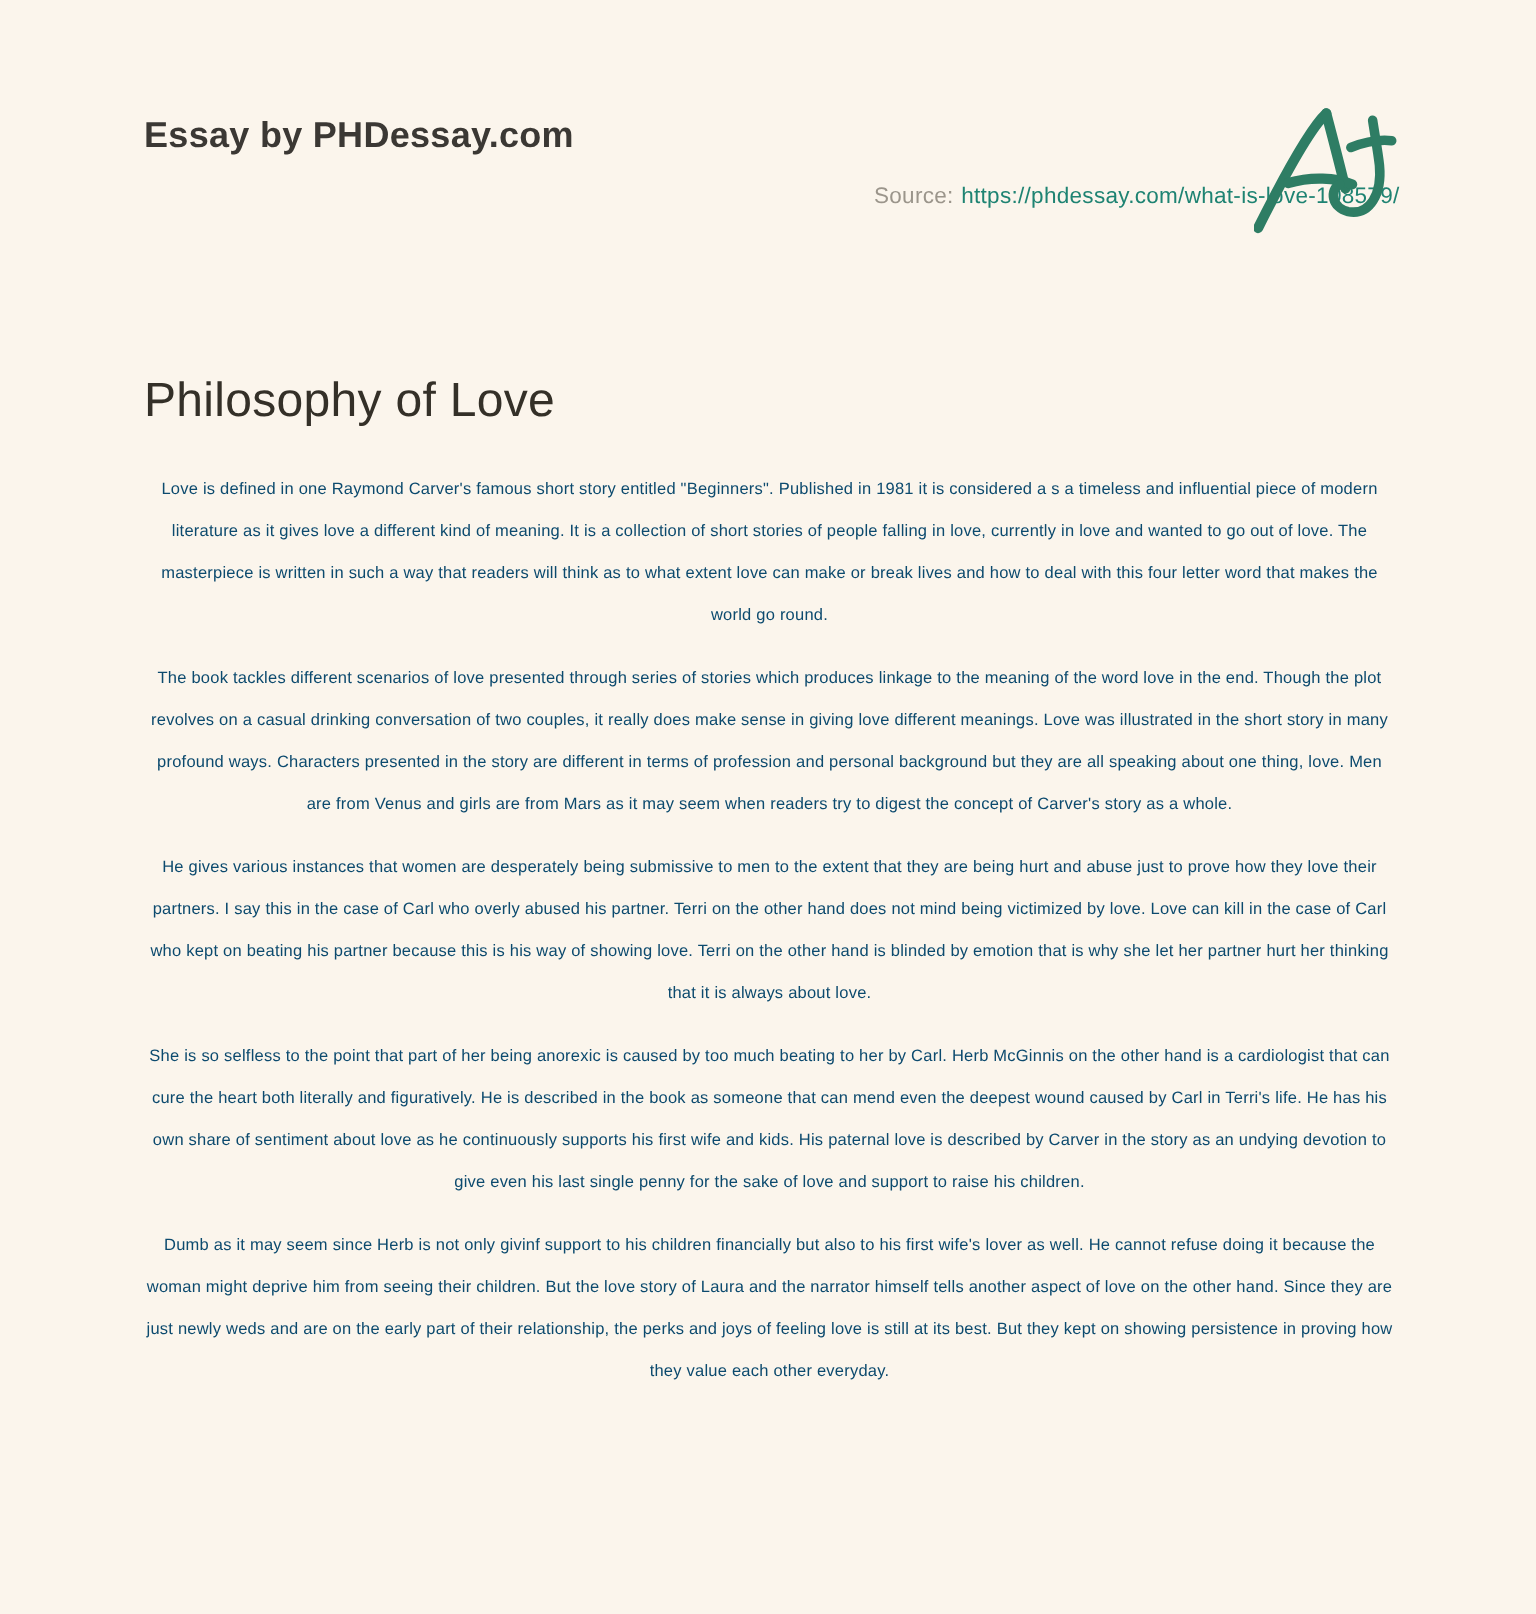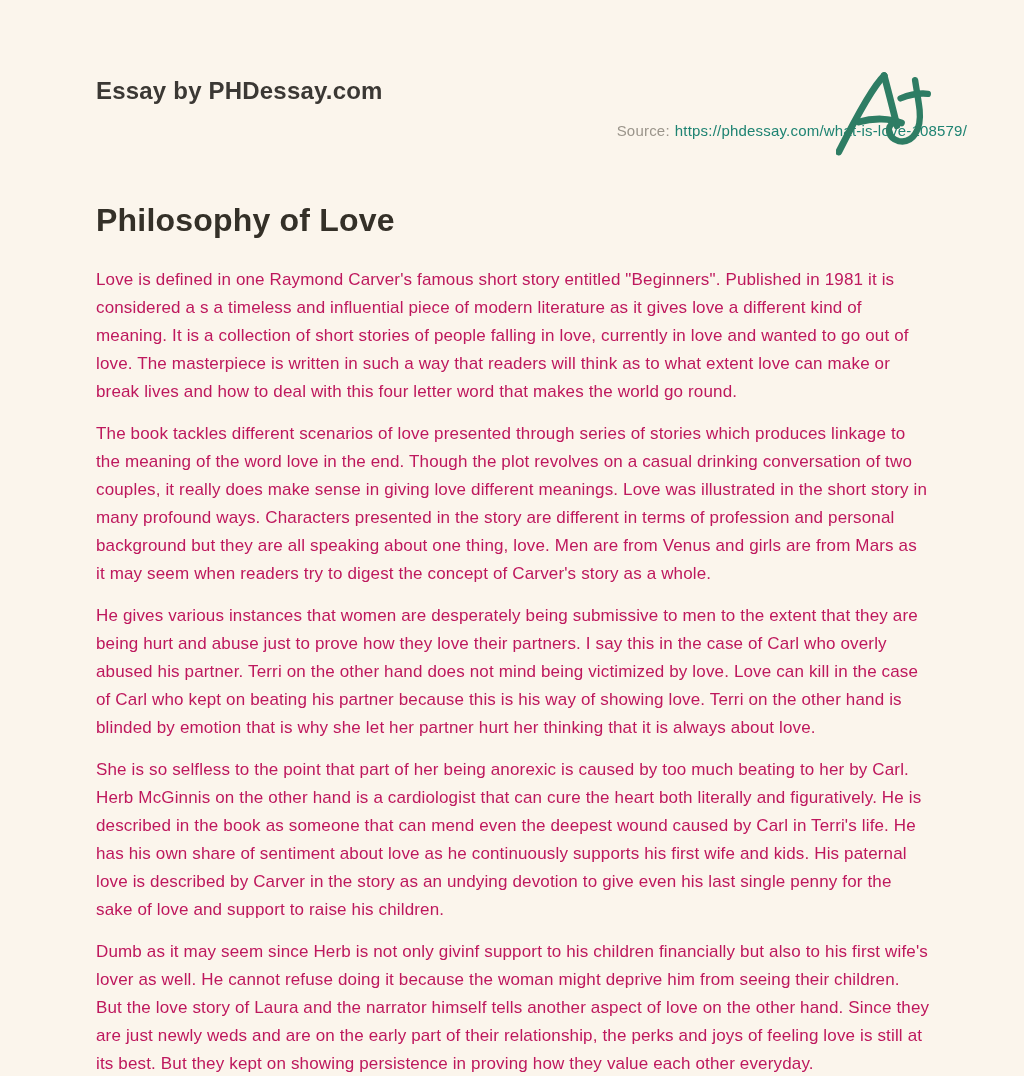--- a/index.html
+++ b/index.html
@@ -9,21 +9,21 @@
     overflow: hidden;
   }
   body {
     background: #FBF5EC;
     font-family: "Liberation Sans", sans-serif;
   }
   .page {
     position: relative;
     width: 1024px;
     height: 1076px;
-    padding: 76px 57px 0 96px;
+    padding: 76px 91px 0 96px;
   }
   .byline {
     font-size: 24px;
     font-weight: 700;
     color: #3B3834;
     letter-spacing: 0.2px;
     line-height: 30px;
   }
   .source-row {
     margin-top: 14px;
@@ -42,37 +42,38 @@
   }
   .logo {
     position: absolute;
     top: 66px;
     right: 88px;
     width: 100px;
     height: 102px;
   }
   .logo svg { width: 100%; height: 100%; }
   .essay-title {
-    margin-top: 58px;
+    margin-top: 104px;
     font-size: 32px;
-    font-weight: 700;
+    font-weight: 400;
     color: #343028;
     letter-spacing: 0.2px;
     line-height: 40px;
   }
   .article {
     margin-top: 26px;
     max-width: 834px;
   }
   .article p {
-    font-size: 17px;
+    font-size: 11px;
     line-height: 28px;
-    color: #be185d;
+    color: #0c4a6e;
     letter-spacing: 0.15px;
     margin-bottom: 14px;
+    text-align: center;
   }
 </style>
 </head>
 <body>
 
 <div class="page">
 
   <header>
     <h2 class="byline">Essay by PHDessay.com</h2>
     <div class="source-row">

